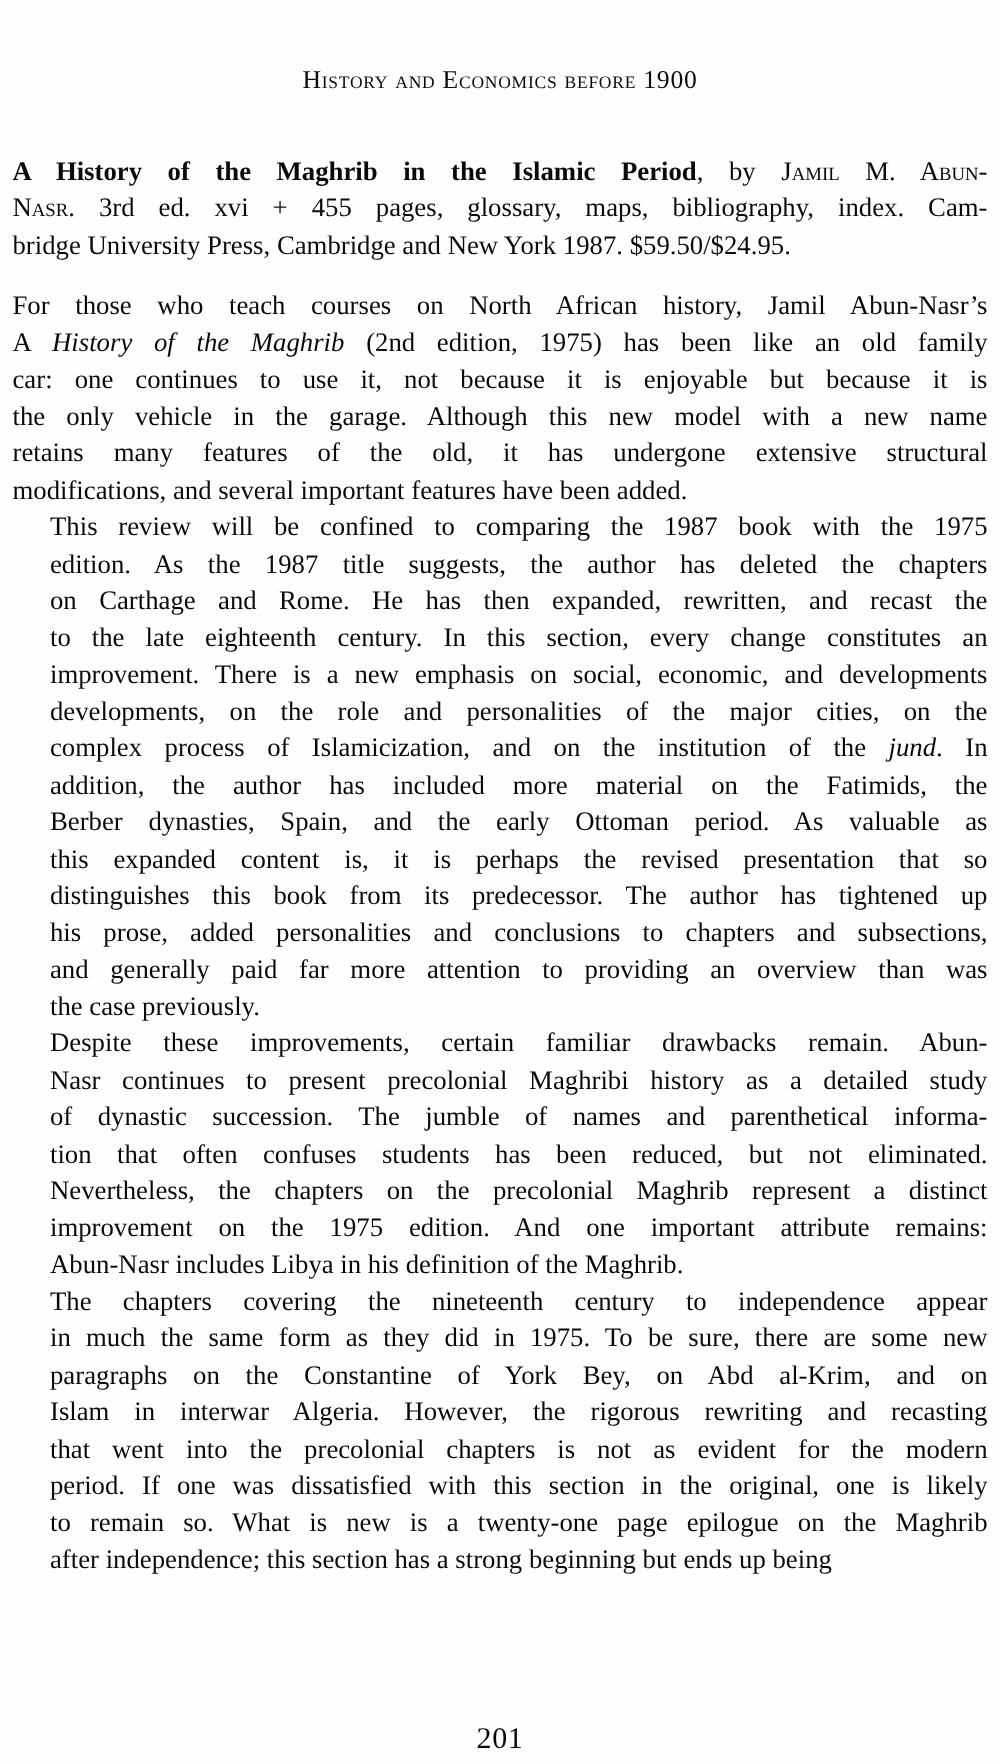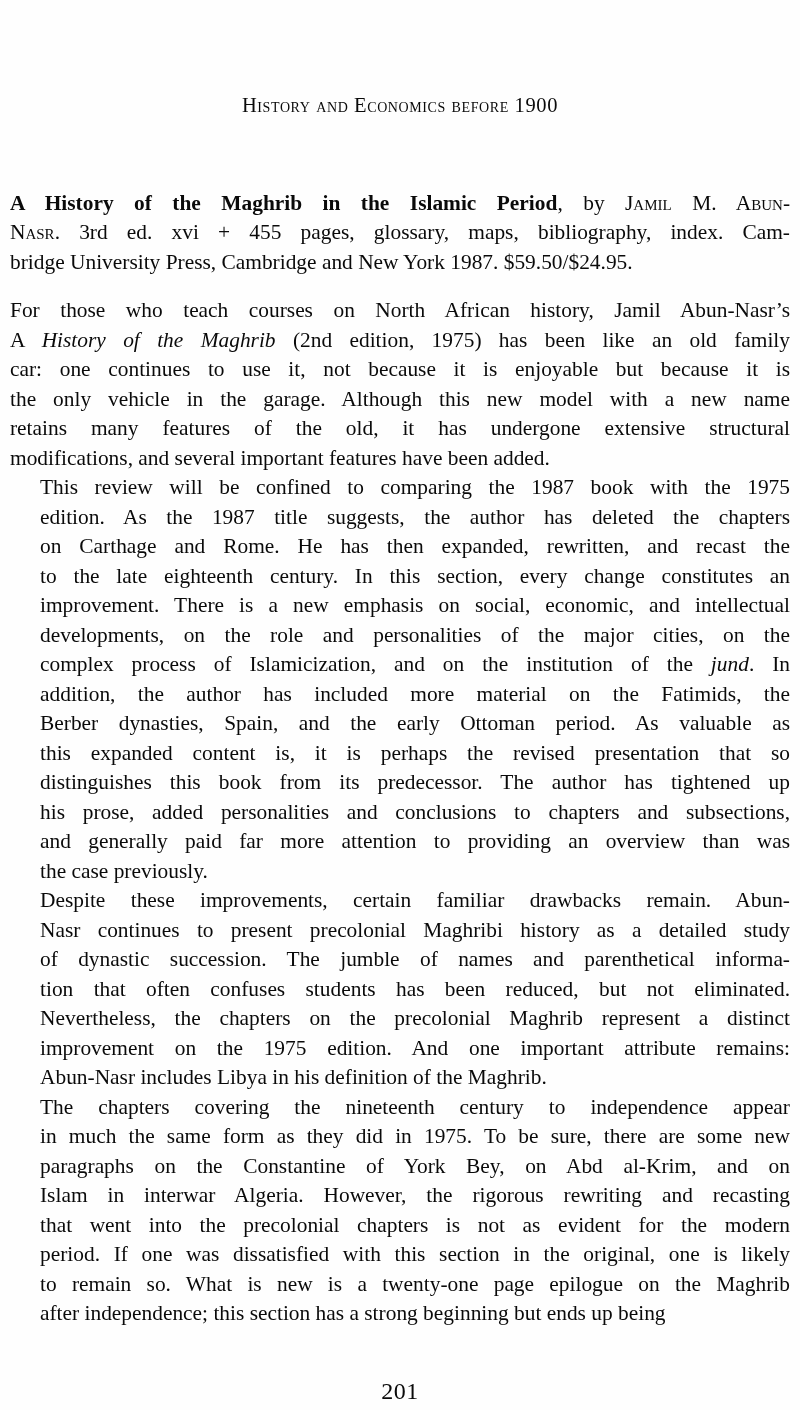--- a/index.html
+++ b/index.html
@@ -26,32 +26,32 @@
   .content {
     position: absolute;
     left: 10px;
     top: 0;
     width: 780px;
   }
 
   
   .running-head {
     text-align: center;
-    margin-top: 94px;
+    margin-top: 53px;
     font-size: 20.5px;
     letter-spacing: 0.6px;
     font-variant: small-caps;
     text-transform: none;
     line-height: 1.1;
     white-space: nowrap;
   }
 
   
   .review-head {
-    margin-top: 72px;
+    margin-top: 47px;
     font-size: 21.4px;
     line-height: 29.6px;
     text-align: justify;
     text-align-last: left;
   }
   .review-head .bold {
     font-weight: bold;
   }
   .smallcaps {
     font-variant: small-caps;
@@ -120,21 +120,21 @@
           <span class="line">car: one continues to use it, not because it is enjoyable but because it is</span>
           <span class="line">the only vehicle in the garage. Although this new model with a new name</span>
           <span class="line">retains many features of the old, it has undergone extensive structural</span>
           <span class="line last">modifications, and several important features have been added.</span>
         </p>
         <p class="para indent">
           <span class="line ind">This review will be confined to comparing the 1987 book with the 1975</span>
           <span class="line">edition. As the 1987 title suggests, the author has deleted the chapters</span>
           <span class="line">on Carthage and Rome. He has then expanded, rewritten, and recast the</span>
           <span class="line">to the late eighteenth century. In this section, every change constitutes an</span>
-          <span class="line">improvement. There is a new emphasis on social, economic, and intellectual</span>
+          <span class="line">improvement. There is a new emphasis on social, economic, and developments</span>
           <span class="line">developments, on the role and personalities of the major cities, on the</span>
           <span class="line">complex process of Islamicization, and on the institution of the <span class="it">jund</span>. In</span>
           <span class="line">addition, the author has included more material on the Fatimids, the</span>
           <span class="line">Berber dynasties, Spain, and the early Ottoman period. As valuable as</span>
           <span class="line">this expanded content is, it is perhaps the revised presentation that so</span>
           <span class="line">distinguishes this book from its predecessor. The author has tightened up</span>
           <span class="line">his prose, added personalities and conclusions to chapters and subsections,</span>
           <span class="line">and generally paid far more attention to providing an overview than was</span>
           <span class="line last">the case previously.</span>
         </p>

